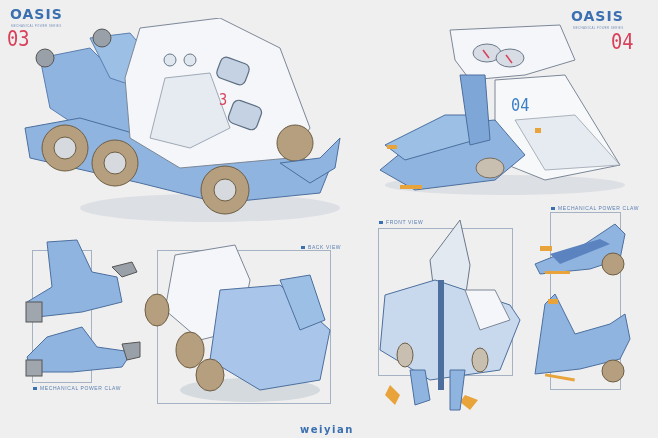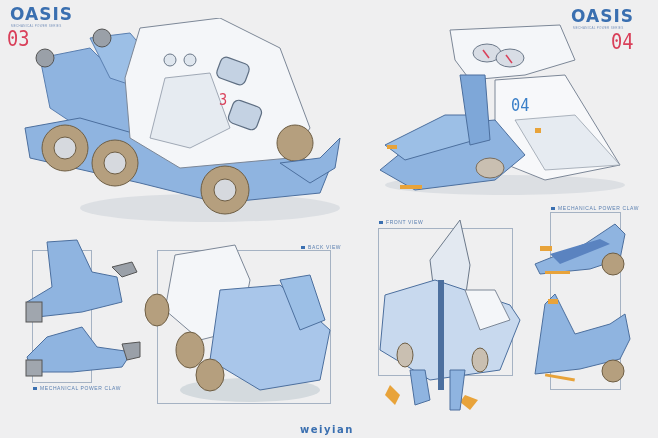--- a/index.html
+++ b/index.html
@@ -10,21 +10,21 @@
       font-family: "Liberation Sans", sans-serif;
     }
     .sheet { position: relative; width: 658px; height: 438px; background: #efeff0; }
 
     .logo {
       position: absolute;
       font-family: "DejaVu Sans", sans-serif;
       font-weight: bold;
       color: #3a6fb0;
       letter-spacing: 1px;
-      font-size: 17px;
+      font-size: 14px;
       line-height: 17px;
     }
     .logo-sub {
       position: absolute;
       font-size: 3px;
       color: #7d96bd;
       letter-spacing: 0.3px;
       white-space: nowrap;
     }
     .big-num {

